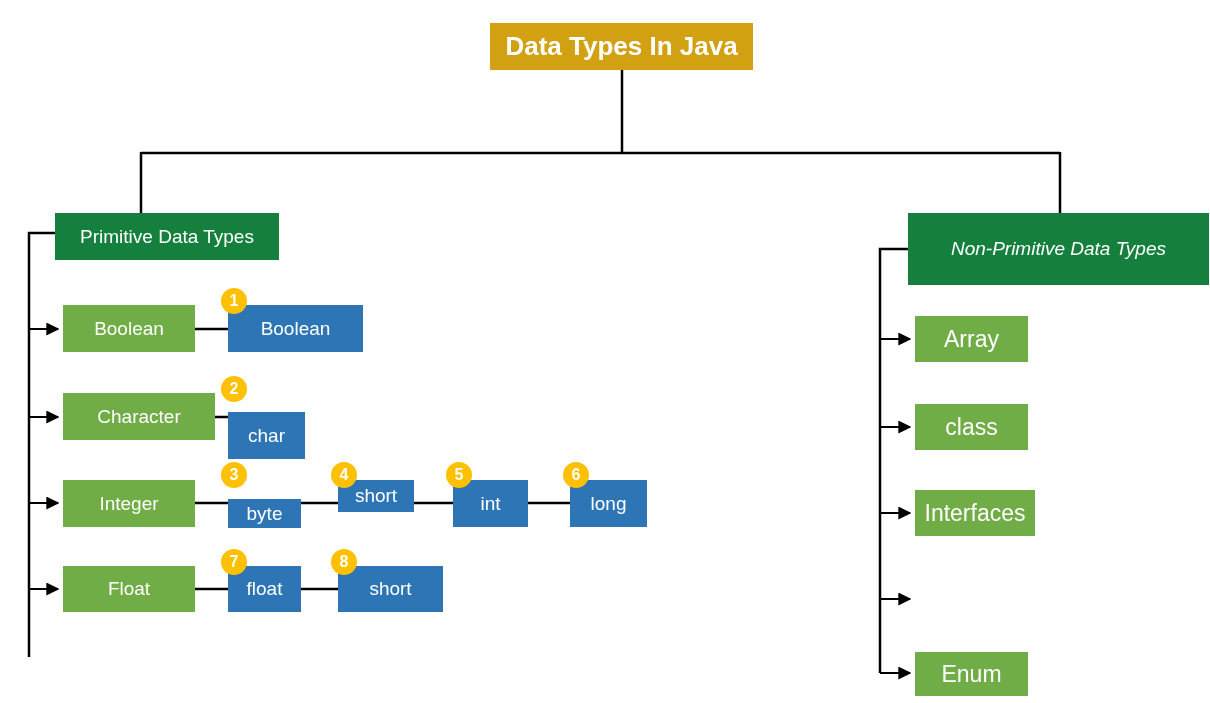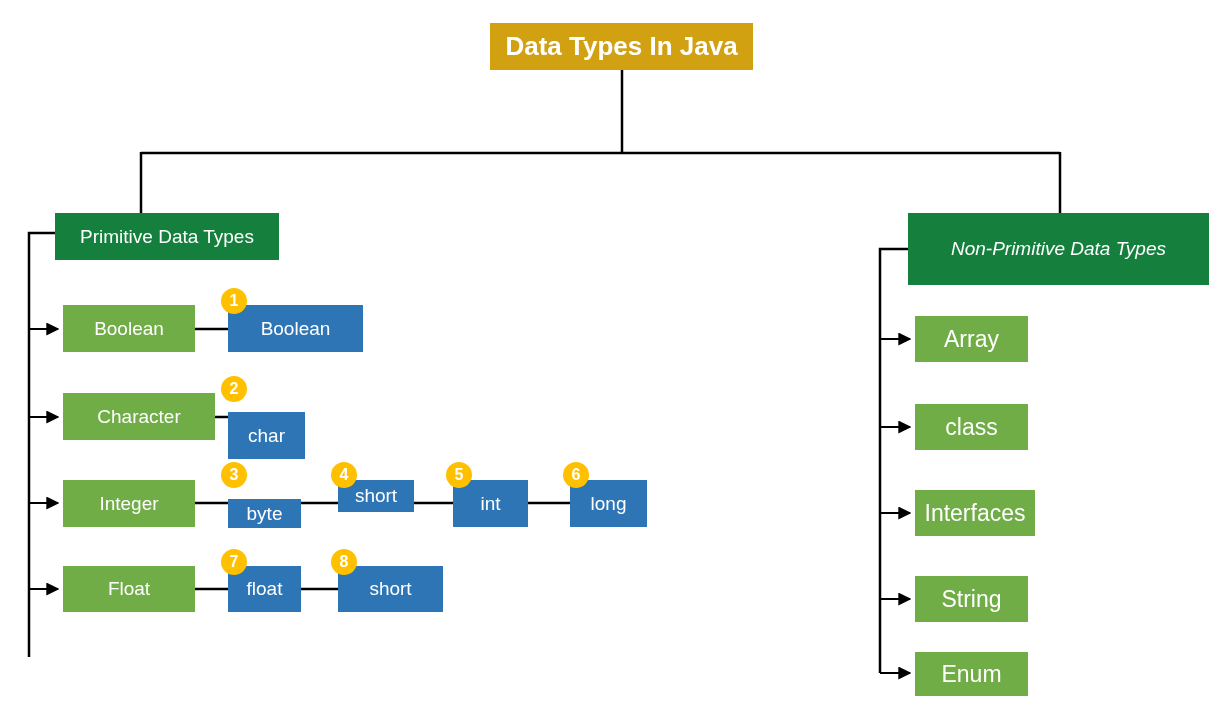--- a/index.html
+++ b/index.html
@@ -199,20 +199,17 @@
 
   <div class="box item-box" style="left:915px; top:316px; width:113px; height:46px;">
     <span>Array</span>
   </div>
   <div class="box item-box" style="left:915px; top:404px; width:113px; height:46px;text-align:right;">
     <span>class</span>
   </div>
   <div class="box item-box" style="left:915px; top:490px; width:120px; height:46px;">
     <span>Interfaces</span>
   </div>
-  <div class="box item-box" style="left:915px; top:576px; width:113px; height:46px;">
-    <span>String</span>
-  </div>
   <div class="box item-box" style="left:915px; top:652px; width:113px; height:44px;">
     <span>Enum</span>
   </div>
 
 </div>
 
 </body></html>

